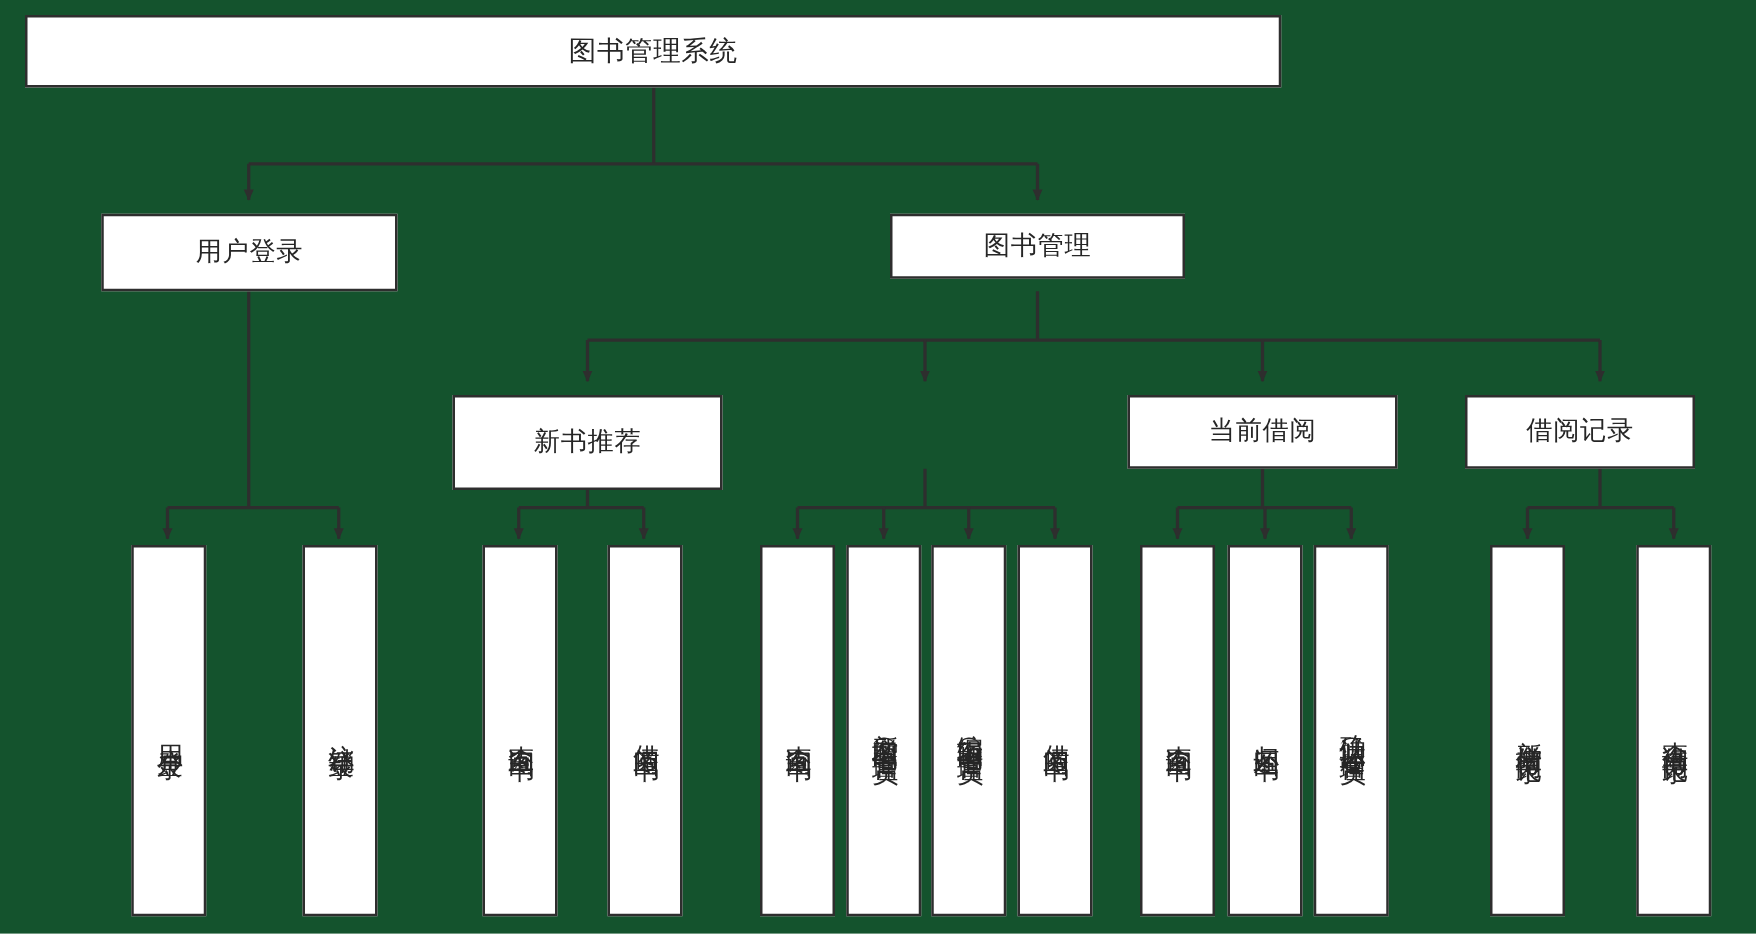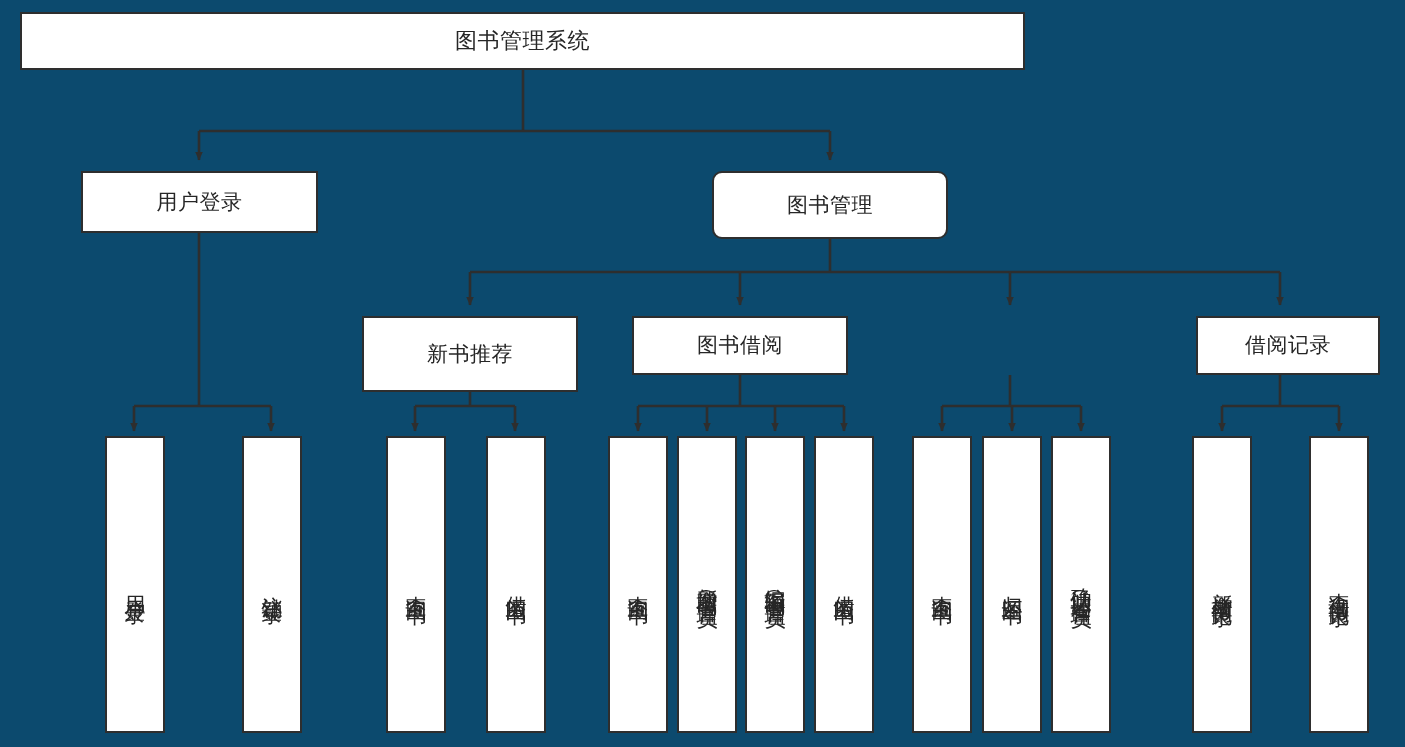--- a/index.html
+++ b/index.html
@@ -7,21 +7,21 @@
     padding: 0;
     background: #ffffff;
   }
   body {
     font-family: "Liberation Sans", "DejaVu Sans", sans-serif;
   }
   #canvas {
     position: relative;
     width: 1405px;
     height: 747px;
-    background: #0c4a6e;
+    background: #14532d;
     overflow: hidden;
   }
   #edges {
     position: absolute;
     left: 0;
     top: 0;
     width: 1405px;
     height: 747px;
   }
   .node {
@@ -125,31 +125,31 @@
     </g>
   </svg>
 
   <div class="node h-node root" style="left:20px; top:12px; width:1005px; height:58px;">
     <span class="label">图书管理系统</span>
   </div>
 
   <div class="node h-node" style="left:81px; top:171px; width:237px; height:62px;">
     <span class="label">用户登录</span>
   </div>
-  <div class="node h-node" style="left:712px; top:171px; width:236px; height:68px;border-radius:10px;">
+  <div class="node h-node" style="left:712px; top:171px; width:236px; height:52px;">
     <span class="label">图书管理</span>
   </div>
 
   <div class="node h-node" style="left:362px; top:316px; width:216px; height:76px;">
     <span class="label">新书推荐</span>
   </div>
-  <div class="node h-node" style="left:632px; top:316px; width:216px; height:59px;">
-    <span class="label">图书借阅</span>
+  <div class="node h-node" style="left:902px; top:316px; width:216px; height:59px;">
+    <span class="label">当前借阅</span>
   </div>
-  <div class="node h-node" style="left:1172px; top:316px; width:184px; height:59px;margin-left:24px;">
+  <div class="node h-node" style="left:1172px; top:316px; width:184px; height:59px;">
     <span class="label">借阅记录</span>
   </div>
 
   <div class="node v-node" style="left:105px; top:436px; width:60px; height:297px;">
     <span class="label">用户登录</span>
   </div>
   <div class="node v-node" style="left:242px; top:436px; width:60px; height:297px;">
     <span class="label">注销登录</span>
   </div>
 

